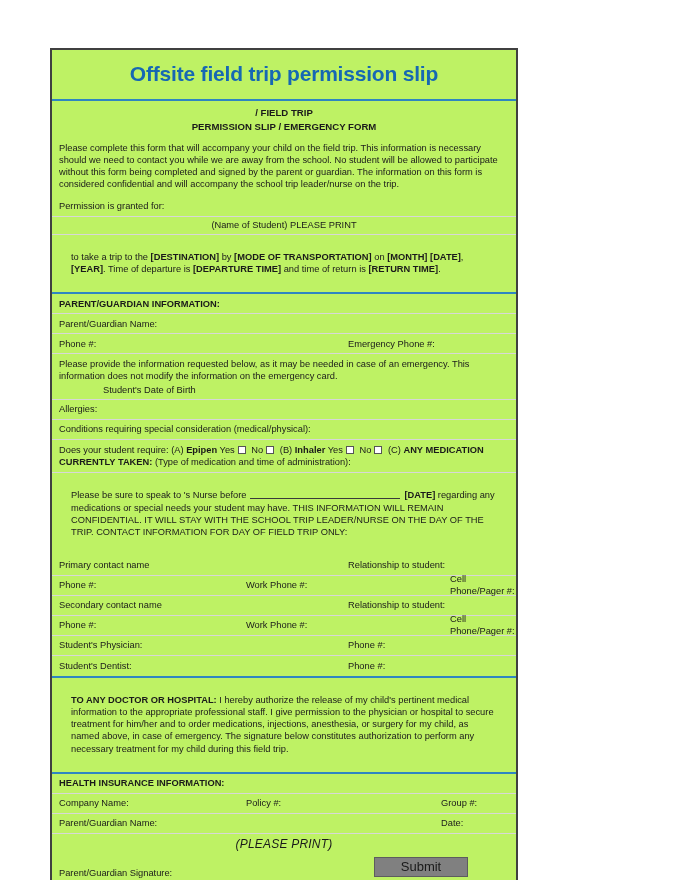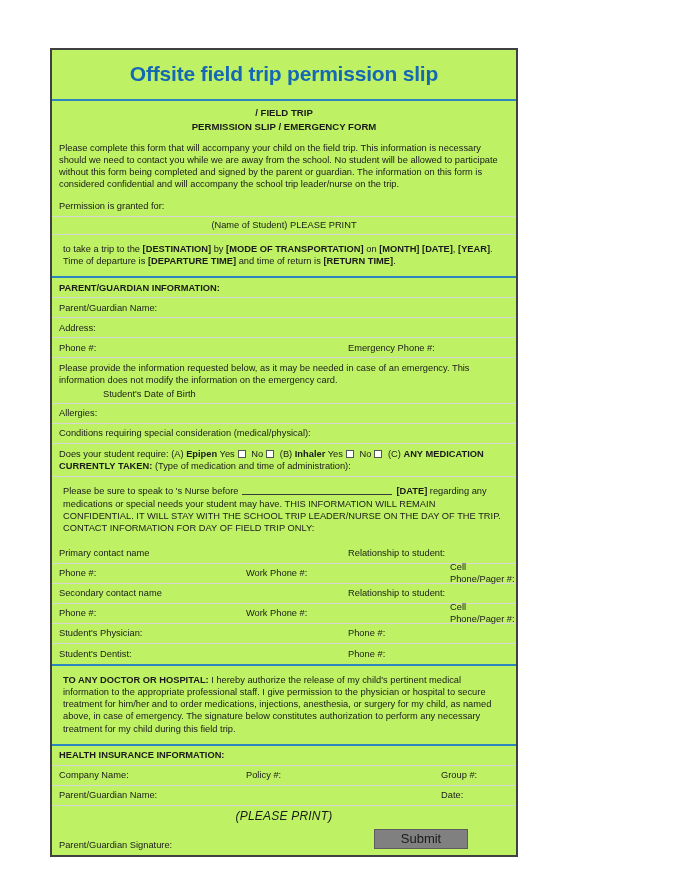--- a/index.html
+++ b/index.html
@@ -57,21 +57,21 @@
   .frow .cell { position: absolute; top: 50%; transform: translateY(-50%); }
 
   .centerline {
     height: 18px;
     border-bottom: 1px solid #d7d7d7;
     text-align: center;
     padding-top: 2px;
   }
 
   .para { padding: 4px 7px 5px; }
-  .para p { margin: 4px; }
+  .para p { margin: 12px; }
 
   .seclabel { font-weight: bold; }
 
   b, strong { font-weight: bold; }
 
   
   .cbx {
     display: inline-block;
     width: 8px;
     height: 8px;
@@ -160,23 +160,20 @@
   <div class="band">
 
     <div class="frow">
       <span class="cell seclabel" style="left:7px;">PARENT/GUARDIAN INFORMATION:</span>
     </div>
 
     <div class="frow">
       <span class="cell" style="left:7px;">Parent/Guardian Name:</span>
     </div>
 
-    <div class="frow">
-      <span class="cell" style="left:7px;">Address:</span>
-    </div>
 
     <div class="frow">
       <span class="cell" style="left:7px;">Phone #:</span>
       <span class="cell" style="left:296px;">Emergency Phone #:</span>
     </div>
 
     <div class="frow" style="height:auto; padding:4px 7px 3px; display:block;">
       <div>Please provide the information requested below, as it may be needed in case of an emergency. This information does not modify the information on the emergency card.</div>
       <div style="margin-top:1px;margin-left:44px;">Student's Date of Birth</div>
     </div>

